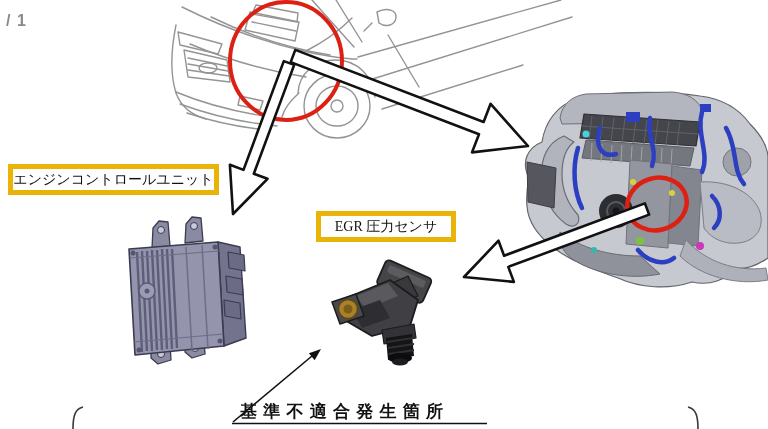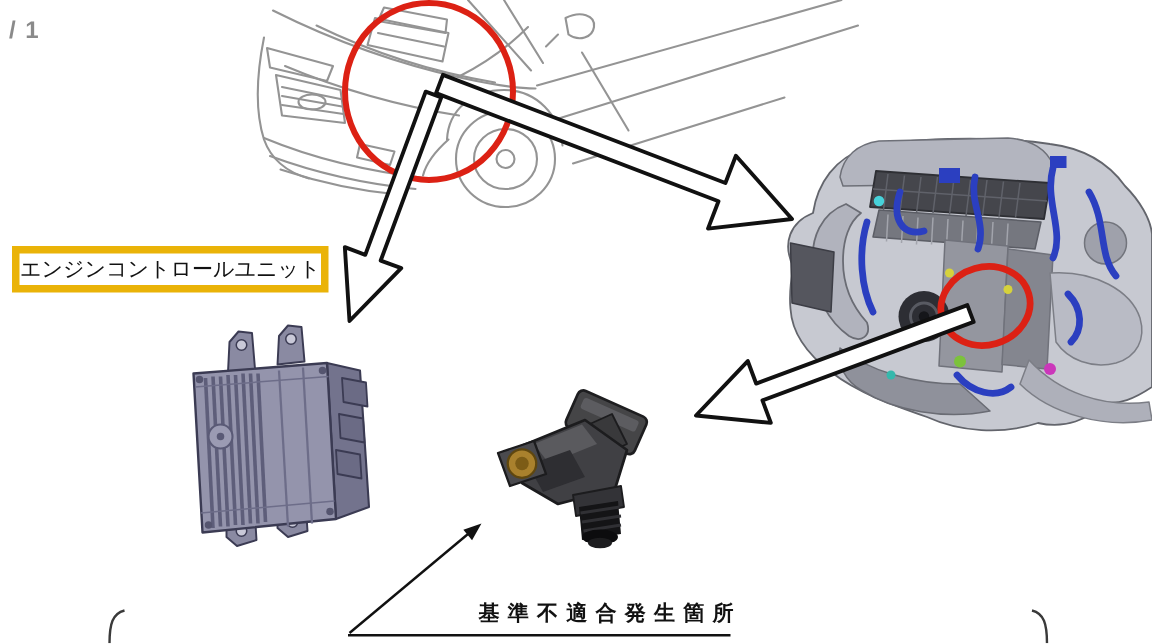--- a/index.html
+++ b/index.html
@@ -14,23 +14,23 @@
   }
   .label-box{
     position:absolute;border:5px solid #eab308;background:#ffffff;
     display:flex;align-items:center;justify-content:center;
     font-family:"Liberation Serif","DejaVu Serif",serif;color:#111111;
     box-sizing:border-box;
   }
   .label-box.ecu{left:8px;top:164px;width:211px;height:31px;font-size:14px;}
   .label-box.egr{left:316px;top:211px;width:140px;height:31px;font-size:14px;}
   .caption{
-    position:absolute;left:240px;top:400px;width:250px;text-align:right;
+    position:absolute;left:240px;top:400px;width:250px;text-align:left;
     font-family:"Liberation Serif","DejaVu Serif",serif;color:#111111;
-    font-size:14px;font-weight:600;letter-spacing:1px;white-space:nowrap;
+    font-size:17px;font-weight:600;letter-spacing:1px;white-space:nowrap;
   }
 </style>
 </head>
 <body>
 
 <div class="canvas">
 
   <div class="page-indicator">/ 1</div>
 
   <svg class="stage" viewBox="0 0 768 429">
@@ -201,16 +201,19 @@
     <line x1="232" y1="423.5" x2="487" y2="423.5" stroke="#111111" stroke-width="1.6"></line>
 
     <path d="M83,407 C75,409 73,416 73,429" fill="none" stroke="#3a3a3a" stroke-width="1.6"></path>
     <path d="M688,407 C696,409 698,416 698,429" fill="none" stroke="#3a3a3a" stroke-width="1.6"></path>
   </svg>
 
   <div class="label-box ecu">
     <span>エンジンコントロールユニット</span>
   </div>
 
+  <div class="label-box egr">
+    <span>EGR 圧力センサ</span>
+  </div>
 
   <div class="caption">基 準 不 適 合 発 生 箇 所</div>
 
 </div>
 
 </body></html>

